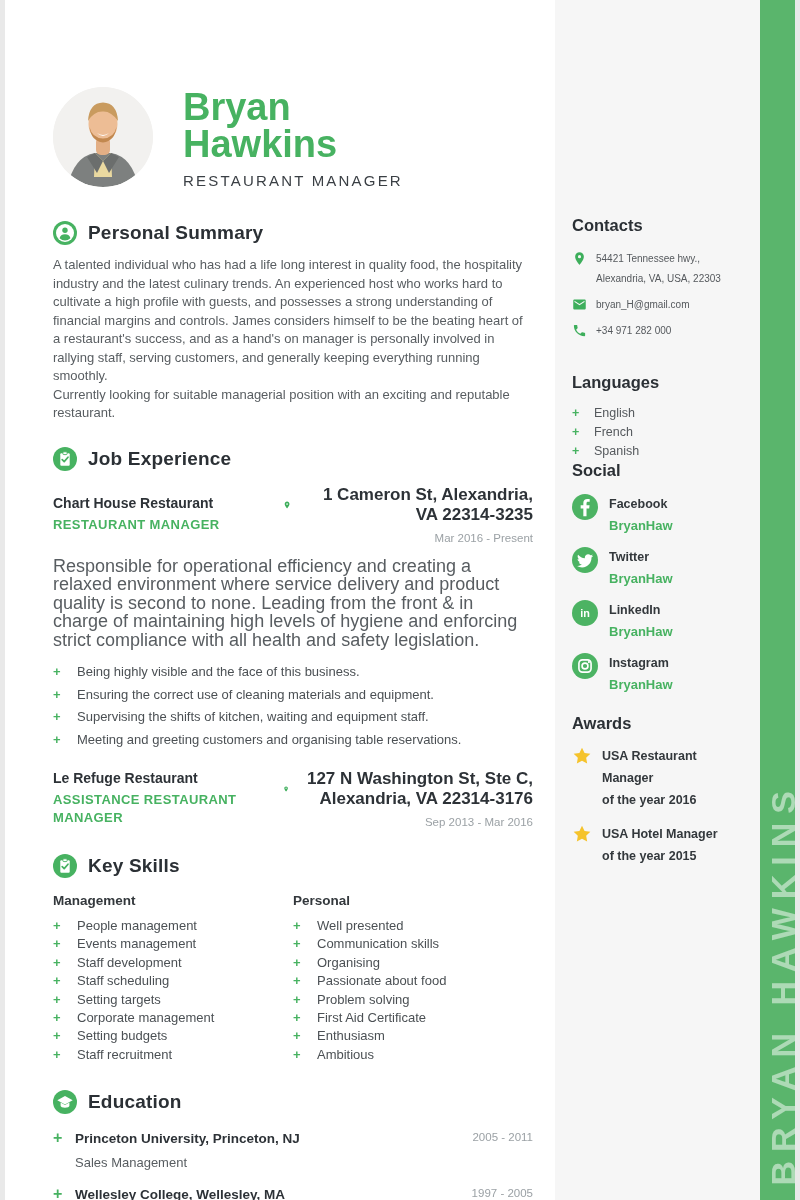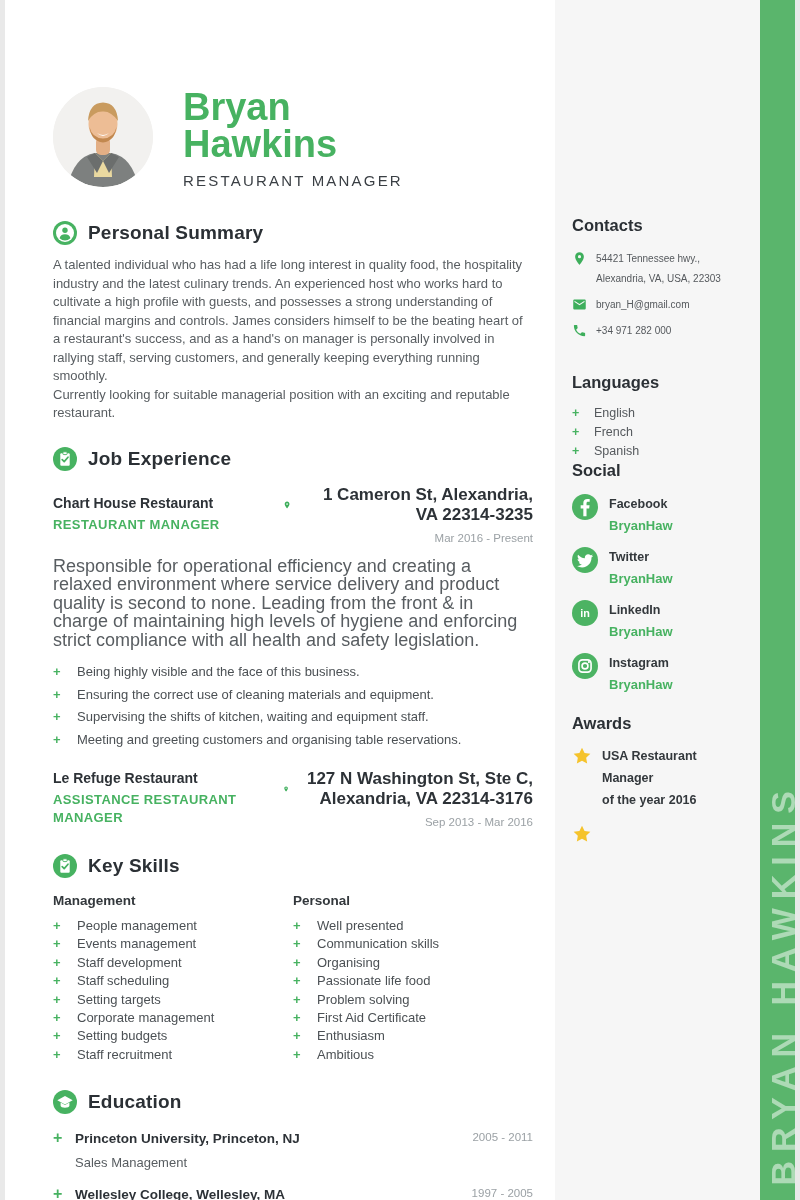--- a/index.html
+++ b/index.html
@@ -250,21 +250,21 @@
             <li>
                 <span class="plus">+</span>
                 <span>Communication skills</span>
               </li>
             <li>
                 <span class="plus">+</span>
                 <span>Organising</span>
               </li>
             <li>
                 <span class="plus">+</span>
-                <span>Passionate life food</span>
+                <span>Passionate about food</span>
               </li>
             <li>
                 <span class="plus">+</span>
                 <span>Problem solving</span>
               </li>
             <li>
                 <span class="plus">+</span>
                 <span>First Aid Certificate</span>
               </li>
             <li>
@@ -418,20 +418,24 @@
         <div class="aw-text">
           <div>USA Restaurant Manager</div>
           <div>of the year 2016</div>
         </div>
       </div>
 
       <div class="award">
         <svg width="20" height="20" viewBox="0 0 24 24">
           <path d="M12 2l3.09 6.26L22 9.27l-5 4.87 1.18 6.88L12 17.77l-6.18 3.25L7 14.14 2 9.27l6.91-1.01z" fill="#f5c32c"></path>
         </svg>
+        <div class="aw-text">
+          <div>USA Hotel Manager</div>
+          <div>of the year 2015</div>
+        </div>
       </div>
     </div>
   </div>
 
   <div class="banner">
     <div class="banner-text">BRYAN HAWKINS</div>
   </div>
 
 </div>
 

